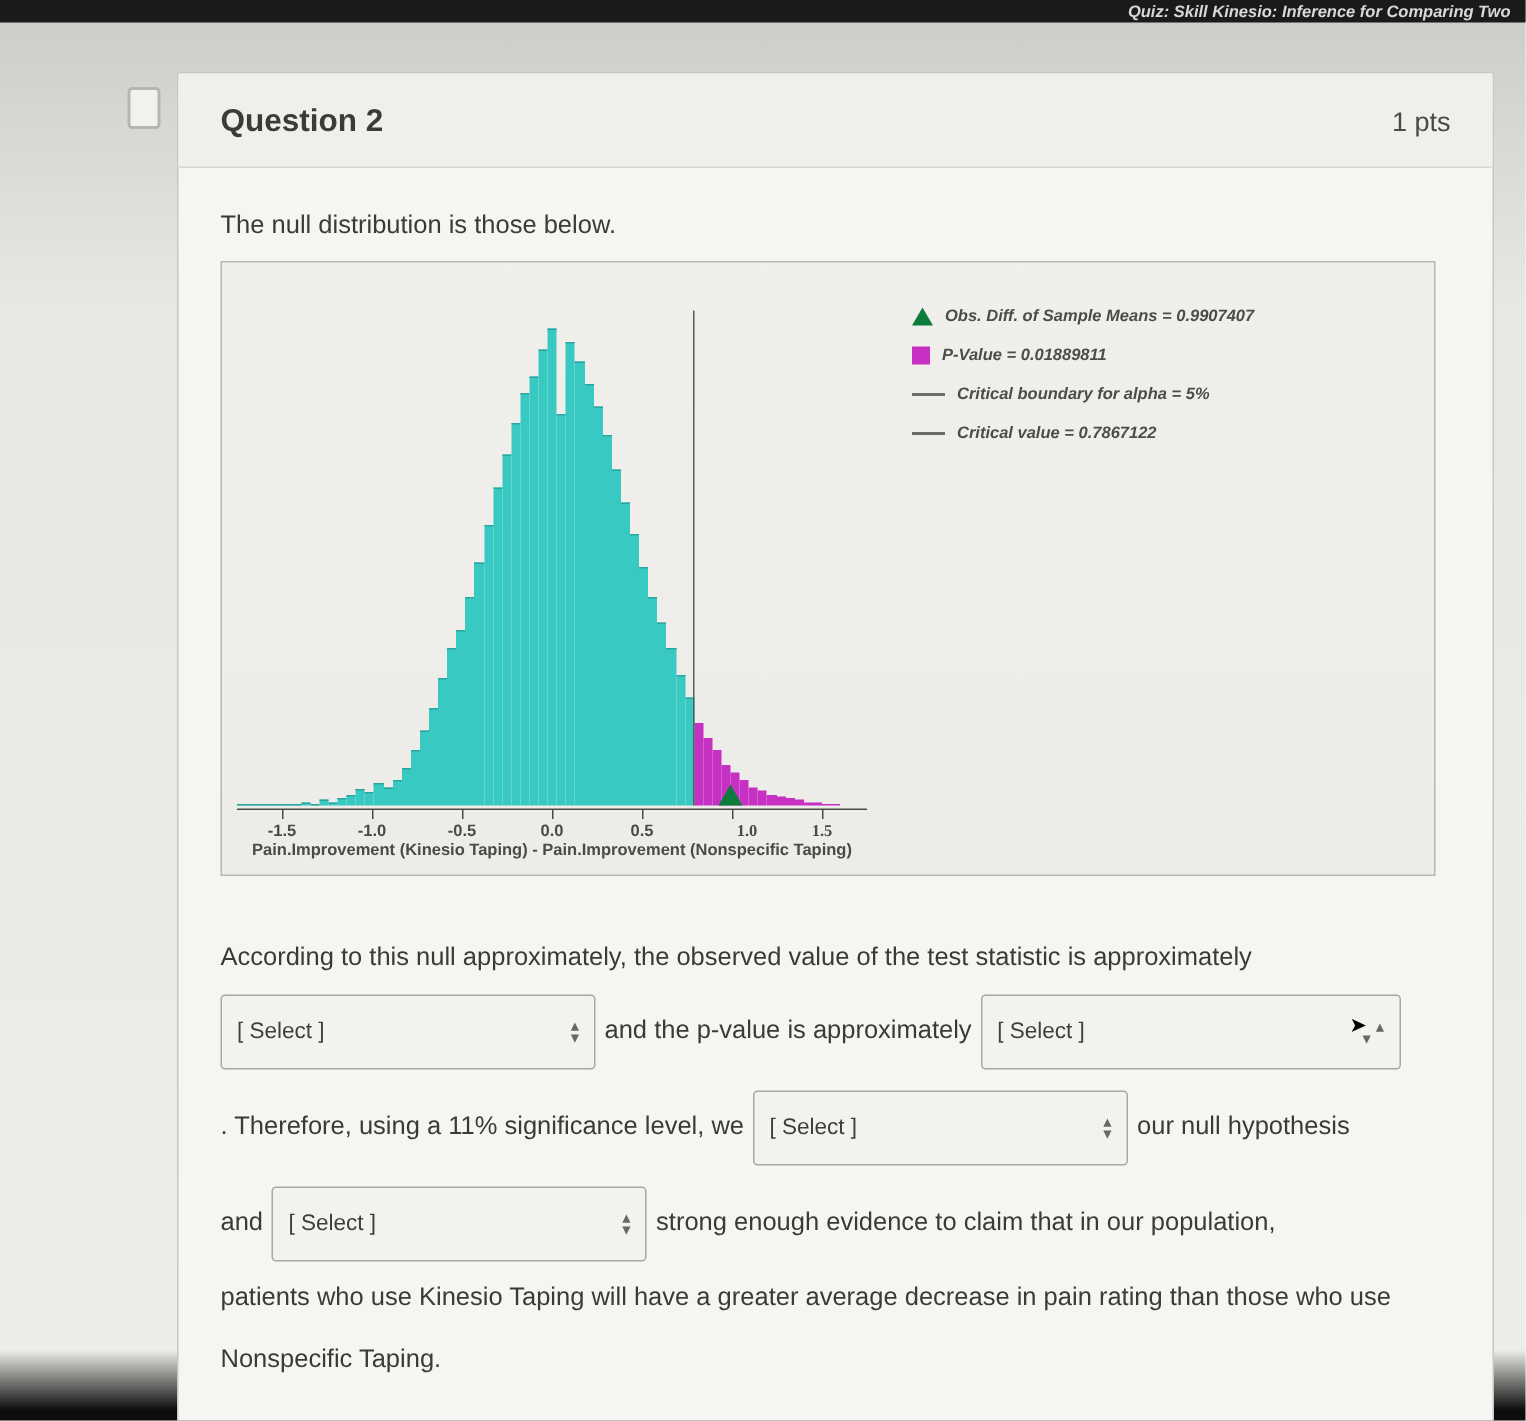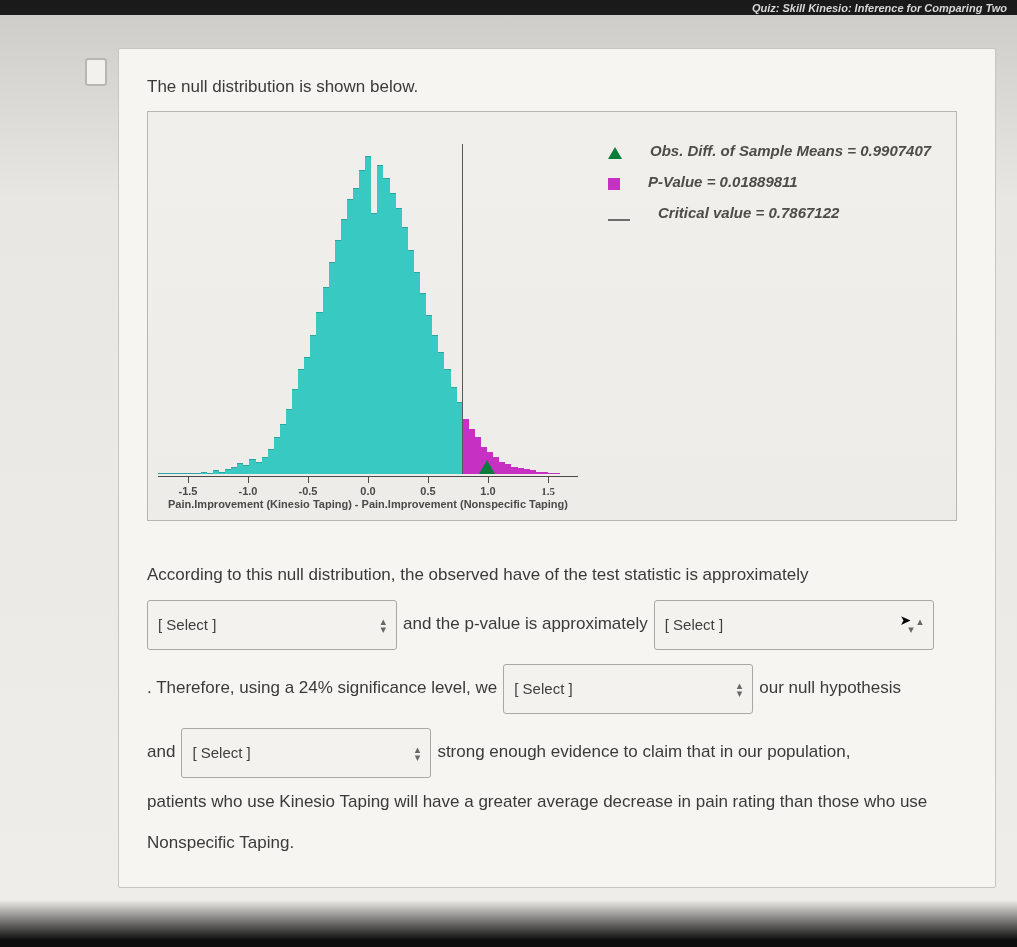--- a/index.html
+++ b/index.html
@@ -55,21 +55,21 @@
     position:absolute; bottom:0; width:0; height:0;
     border-left:8px solid transparent; border-right:8px solid transparent;
     border-bottom:14px solid #0a7d3a;
   }
   .axis { position:relative; height:20px; border-top:1.5px solid #4a4a48; margin-top:2px; }
   .axis .tick { position:absolute; top:0; width:1px; height:6px; background:#4a4a48; }
   .axis .lbl { position:absolute; top:8px; font-size:11px; color:#4a4a48; transform:translateX(-50%); font-weight:600; }
   .xlabel { font-size:11px; text-align:center; color:#4a4a48; font-weight:600; margin-top:2px; }
 
   .chart-legend { flex:1; padding:6px 6px 0 30px; }
-  .leg-row { display:flex; align-items:flex-end; gap:28px; margin:14px 0; font-size:15px; color:#4c4c49; font-style:italic; font-weight:600; }
+  .leg-row { display:flex; align-items:center; gap:8px; margin:14px 0; font-size:11px; color:#4c4c49; font-style:italic; font-weight:600; }
   .leg-tri { width:0; height:0; border-left:7px solid transparent; border-right:7px solid transparent; border-bottom:12px solid #0a7d3a; }
   .leg-sq  { width:12px; height:12px; background:#c631c3; }
   .leg-line{ width:22px; height:1.6px; background:#6b6b69; }
 
   .answer-text { font-size:17px; line-height:2.4; color:#3a3a39; }
   .answer-row { margin:4px 0; display:flex; flex-wrap:wrap; align-items:center; gap:6px; }
   .sel {
     display:inline-flex; align-items:center; justify-content:space-between;
     border:1px solid #a9a8a4; background:#f4f2ee; border-radius:3px;
     padding:6px 10px; font-size:15px; color:#3e3e3c; min-width:150px;
@@ -83,23 +83,27 @@
 </head>
 <body>
 
 <div class="top-bar">
   <span>Quiz: Skill Kinesio: Inference for Comparing Two</span>
 </div>
 
 <div class="page-icon"></div>
 
 <div class="question-card">
+  <div class="q-header">
+    <div class="q-title">Question 2</div>
+    <div class="q-pts">1 pts</div>
+  </div>
 
   <div class="q-body">
-    <div class="prompt">The null distribution is shown below.</div>
+    <div class="prompt">The null distribution is those below.</div>
 
     <div class="chart-box">
       <div class="chart-left">
         <div class="chart-plot" id="plot">
             <div class="bars">
               <div class="bar-teal" style="height: 0px;"></div>
               <div class="bar-teal" style="height: 0px;"></div>
               <div class="bar-teal" style="height: 0px;"></div>
               <div class="bar-teal" style="height: 0px;"></div>
               <div class="bar-teal" style="height: 1.24528px;"></div>
@@ -176,59 +180,63 @@
             <div class="lbl" style="left: 30px;">-1.5</div>
             <div class="tick" style="left: 90px;"></div>
             <div class="lbl" style="left: 90px;">-1.0</div>
             <div class="tick" style="left: 150px;"></div>
             <div class="lbl" style="left: 150px;">-0.5</div>
             <div class="tick" style="left: 210px;"></div>
             <div class="lbl" style="left: 210px; text-align: right;">0.0</div>
             <div class="tick" style="left: 270px;"></div>
             <div class="lbl" style="left: 270px;">0.5</div>
             <div class="tick" style="left: 330px;"></div>
-            <div class="lbl" style="left: 330px;">1.0</div>
+            <div class="lbl" style="left: 340px; font-family: Liberation Serif, serif;">1.0</div>
             <div class="tick" style="left: 390px;"></div>
             <div class="lbl" style="left: 390px; font-family: Liberation Serif, serif;">1.5</div>
           </div>
         <div class="xlabel">Pain.Improvement (Kinesio Taping) - Pain.Improvement (Nonspecific Taping)</div>
       </div>
       <div class="chart-legend">
         <div class="leg-row">
           <span class="leg-tri"></span>
           <span>Obs. Diff. of Sample Means = 0.9907407</span>
         </div>
         <div class="leg-row">
           <span class="leg-sq"></span>
           <span>P-Value = 0.01889811</span>
         </div>
         <div class="leg-row">
           <span class="leg-line"></span>
+          <span>Critical boundary for alpha = 5%</span>
+        </div>
+        <div class="leg-row">
+          <span class="leg-line"></span>
           <span>Critical value = 0.7867122</span>
         </div>
       </div>
     </div>
 
     <div class="answer-text">
       <div class="answer-row">
-        <span>According to this null distribution, the observed have of the test statistic is approximately</span>
+        <span>According to this null approximately, the observed value of the test statistic is approximately</span>
       </div>
       <div class="answer-row">
         <span class="sel wide">
           <span>[ Select ]</span>
           <span class="arrows">▴<br>▾</span>
         </span>
         <span>and the p-value is approximately</span>
         <span class="sel wider">
           <span>[ Select ]</span>
           <span class="arrows"><span class="cursor-icon">➤</span>▴<br>▾</span>
         </span>
       </div>
       <div class="answer-row" style="margin-top:14px;">
-        <span>. Therefore, using a 24% significance level, we</span>
+        <span>. Therefore, using a 11% significance level, we</span>
         <span class="sel wide">
           <span>[ Select ]</span>
           <span class="arrows">▴<br>▾</span>
         </span>
         <span>our null hypothesis</span>
       </div>
       <div class="answer-row" style="margin-top:14px;">
         <span>and</span>
         <span class="sel wide">
           <span>[ Select ]</span>

